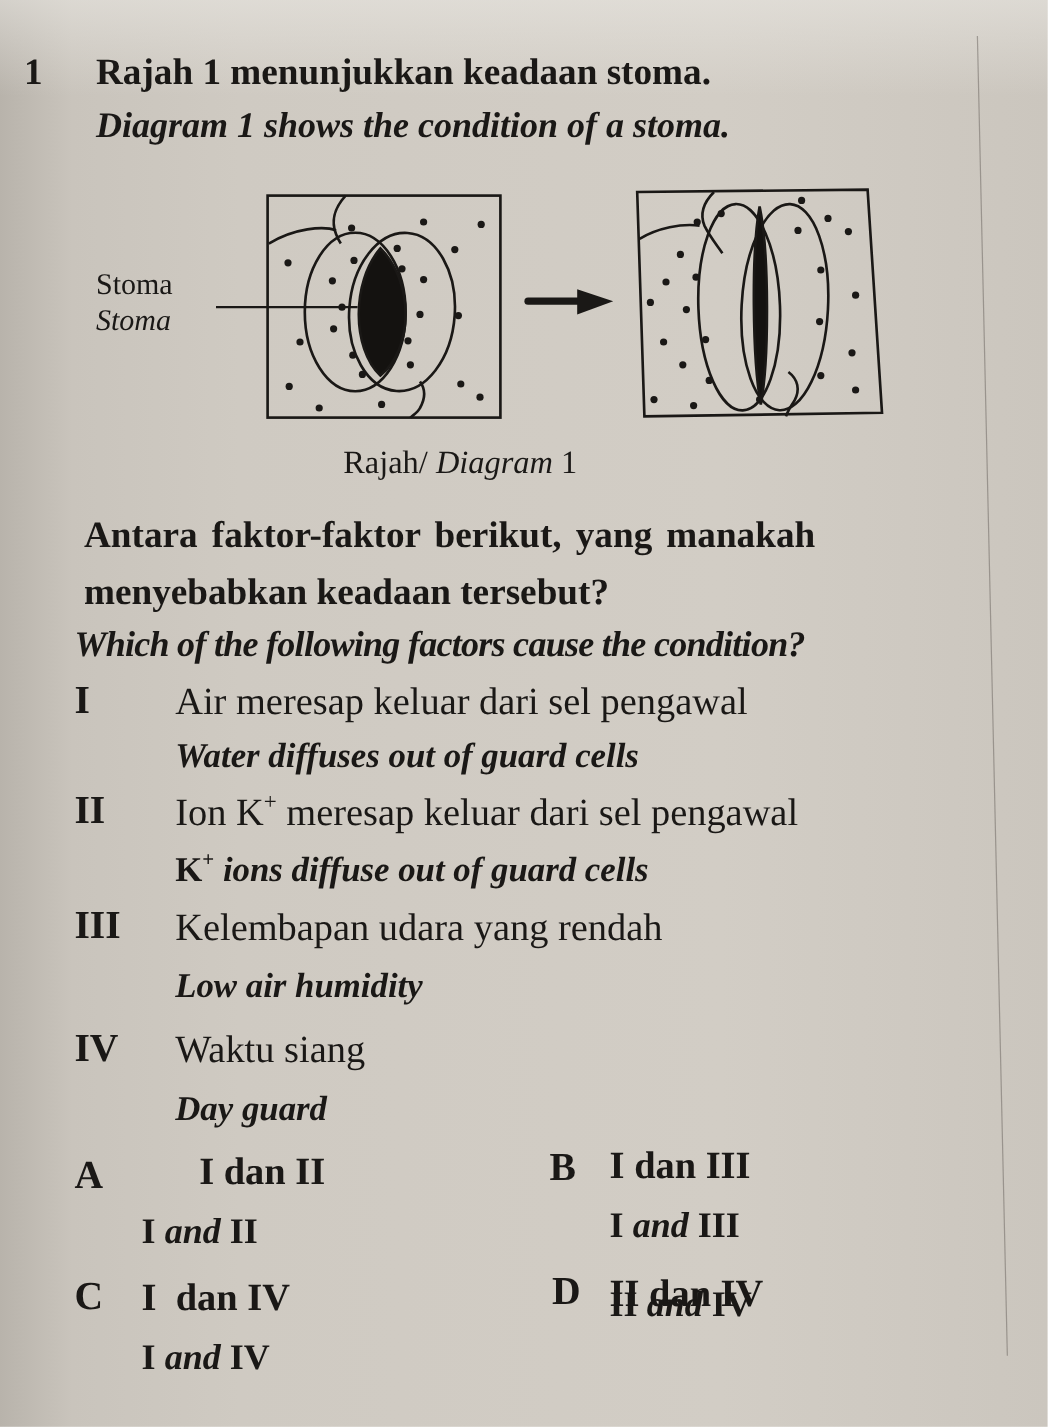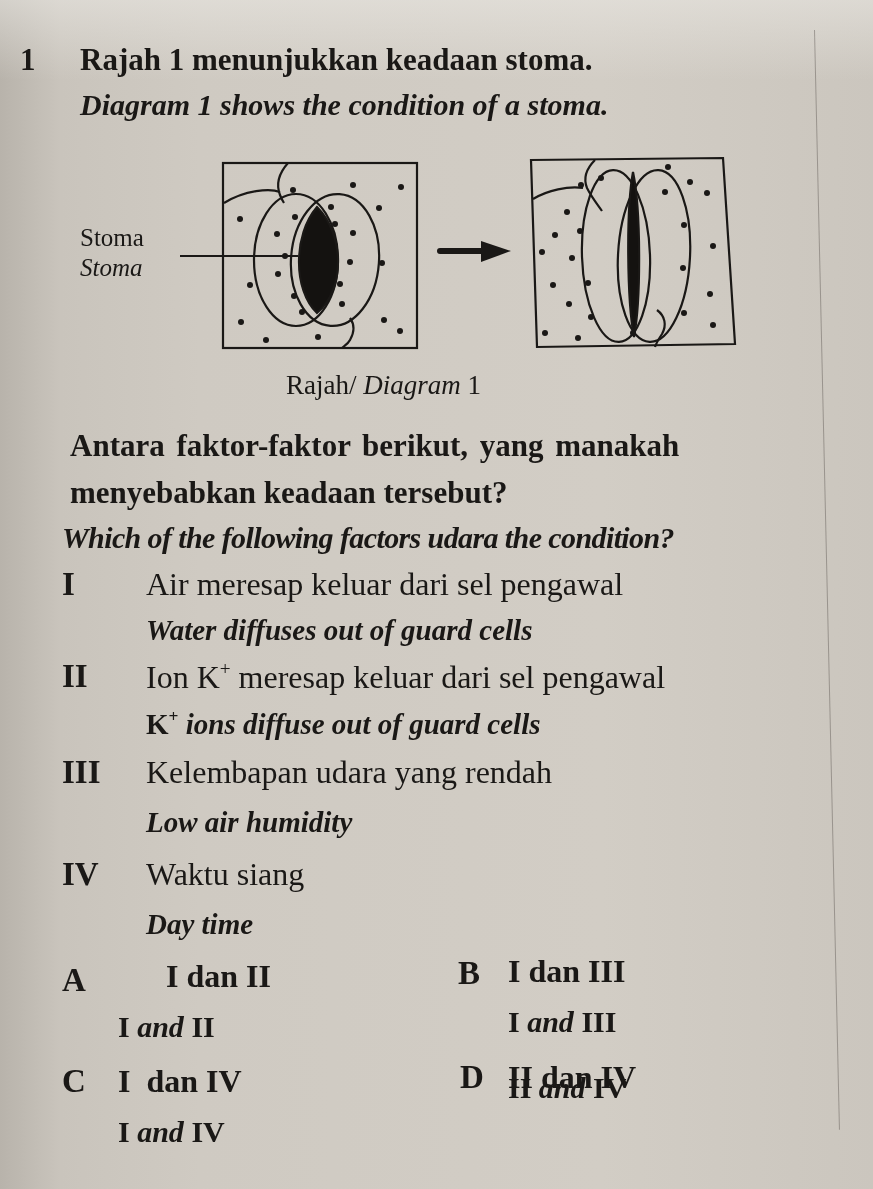--- a/index.html
+++ b/index.html
@@ -147,42 +147,42 @@
 </svg>
 
 <div class="abs caption">
   <span>Rajah/</span>
   <span class="en">Diagram</span>
   <span>1</span>
 </div>
 
 <div class="abs stem-ms">Antara faktor-faktor berikut, yang manakah</div>
 <div class="abs stem-ms2">menyebabkan keadaan tersebut?</div>
-<div class="abs stem-en">Which of the following factors udara the condition?</div>
+<div class="abs stem-en">Which of the following factors cause the condition?</div>
 
 <div>
   <div>
     <div class="abs roman" style="left:62px; top:566px;">I</div>
     <div class="abs item-ms" style="left:146px; top:566px;">Air meresap keluar dari sel pengawal</div>
     <div class="abs item-en" style="left:146px; top:614px;">Water diffuses out of guard cells</div>
   </div>
   <div>
     <div class="abs roman" style="left:62px; top:658px;">II</div>
     <div class="abs item-ms" style="left:146px; top:658px;"><span>Ion K</span><sup>+</sup><span> meresap keluar dari sel pengawal</span></div>
     <div class="abs item-en" style="left:146px; top:706px;"><span style="font-style:normal">K</span><sup>+</sup><span> ions diffuse out of guard cells</span></div>
   </div>
   <div>
     <div class="abs roman" style="left:62px; top:754px;">III</div>
     <div class="abs item-ms" style="left:146px; top:754px;">Kelembapan udara yang rendah</div>
     <div class="abs item-en" style="left:146px; top:806px;">Low air humidity</div>
   </div>
   <div>
     <div class="abs roman" style="left:62px; top:856px;">IV</div>
     <div class="abs item-ms" style="left:146px; top:856px;">Waktu siang</div>
-    <div class="abs item-en" style="left:146px; top:908px;">Day time</div>
+    <div class="abs item-en" style="left:146px; top:908px;">Day guard</div>
   </div>
 </div>
 
 <div>
   <div>
     <div class="abs opt-letter" style="left:62px; top:962px;">A</div>
     <div class="abs opt-ms" style="left:118px; top:958px;margin-left:48px;">I dan II</div>
     <div class="abs opt-en" style="left:118px; top:1010px;"><span>I </span><span class="it">and</span><span> II</span></div>
   </div>
   <div>

